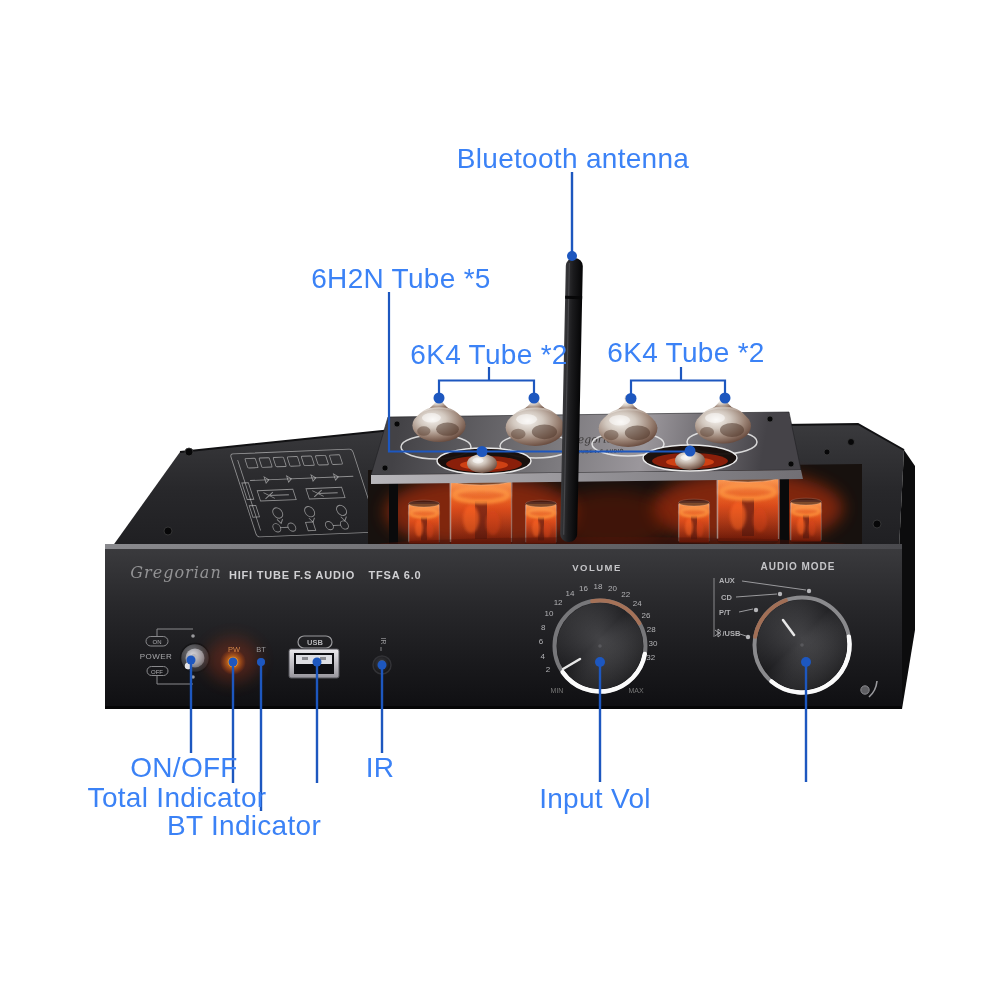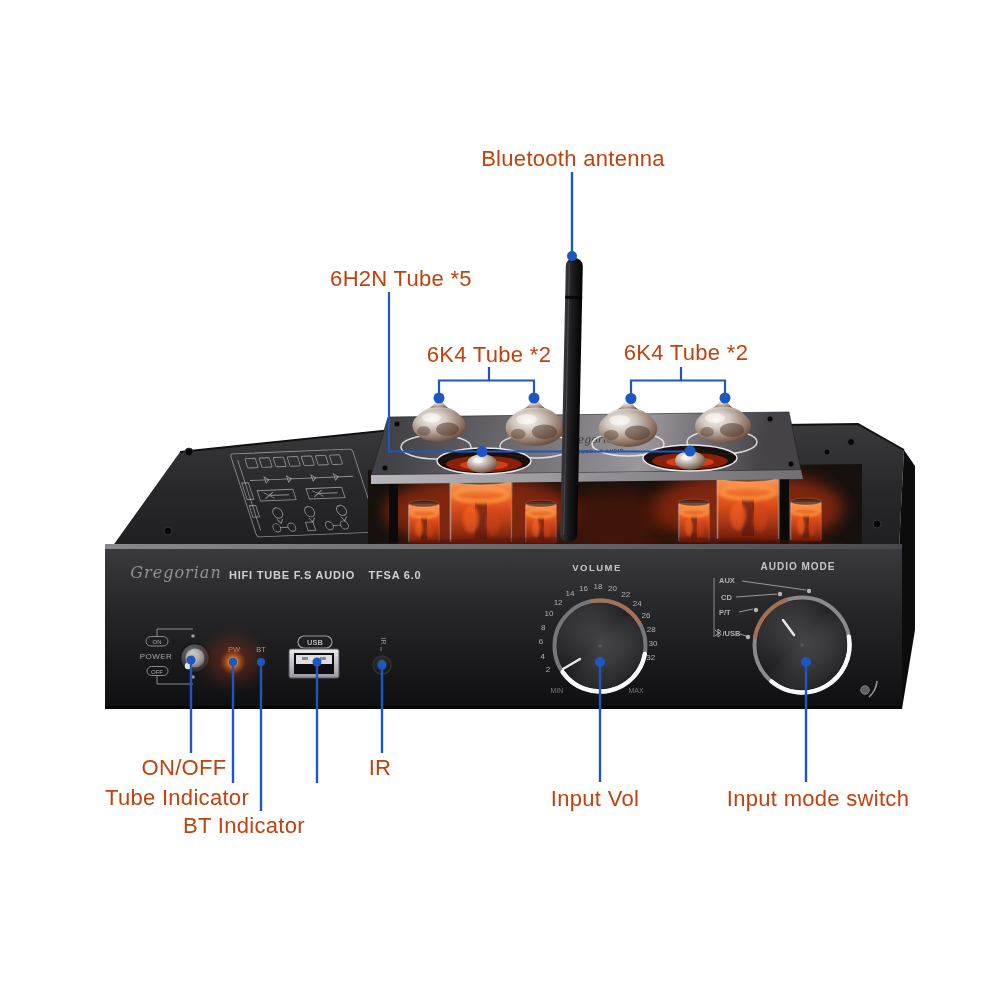--- a/index.html
+++ b/index.html
@@ -1,19 +1,19 @@
 <!DOCTYPE html>
 <html><head>
 <meta charset="utf-8">
 <style>
   html,body{margin:0;padding:0;background:#fff;}
   #stage{position:relative;width:1000px;height:1000px;background:#ffffff;overflow:hidden;
          font-family:"Liberation Sans",sans-serif;}
   #scene{position:absolute;left:0;top:0;}
-  .callout{position:absolute;transform:translate(-50%,-50%);font-size:22px;color:#c2410c;
+  .callout{position:absolute;transform:translate(-50%,-50%);font-size:28px;color:#3b82f6;
            white-space:nowrap;letter-spacing:.3px;font-weight:500;}
   svg text{font-family:"Liberation Sans",sans-serif;}
   .script-text{font-family:"DejaVu Serif",serif;font-style:italic;}
 </style>
 </head>
 <body>
 
 <div id="stage">
 
 <svg id="scene" width="1000" height="1000" viewBox="0 0 1000 1000">
@@ -401,19 +401,18 @@
         <circle cx="600" cy="662" r="5"></circle>
     <circle cx="806" cy="662" r="5"></circle>
   </g>
 </svg>
 
 <div class="callout" style="left:573px;top:159px">Bluetooth antenna</div>
 <div class="callout" style="left:401px;top:279px">6H2N Tube *5</div>
 <div class="callout" style="left:489px;top:355px">6K4 Tube *2</div>
 <div class="callout" style="left:686px;top:353px">6K4 Tube *2</div>
 <div class="callout" style="left:184px;top:768px">ON/OFF</div>
-<div class="callout" style="left:177px;top:798px">Tube Indicator</div>
+<div class="callout" style="left:177px;top:798px">Total Indicator</div>
 <div class="callout" style="left:244px;top:826px">BT Indicator</div>
 <div class="callout" style="left:380px;top:768px">IR</div>
 <div class="callout" style="left:595px;top:799px">Input Vol</div>
-<div class="callout" style="left:818px;top:799px">Input mode switch</div>
 
 </div>
 
 </body></html>

